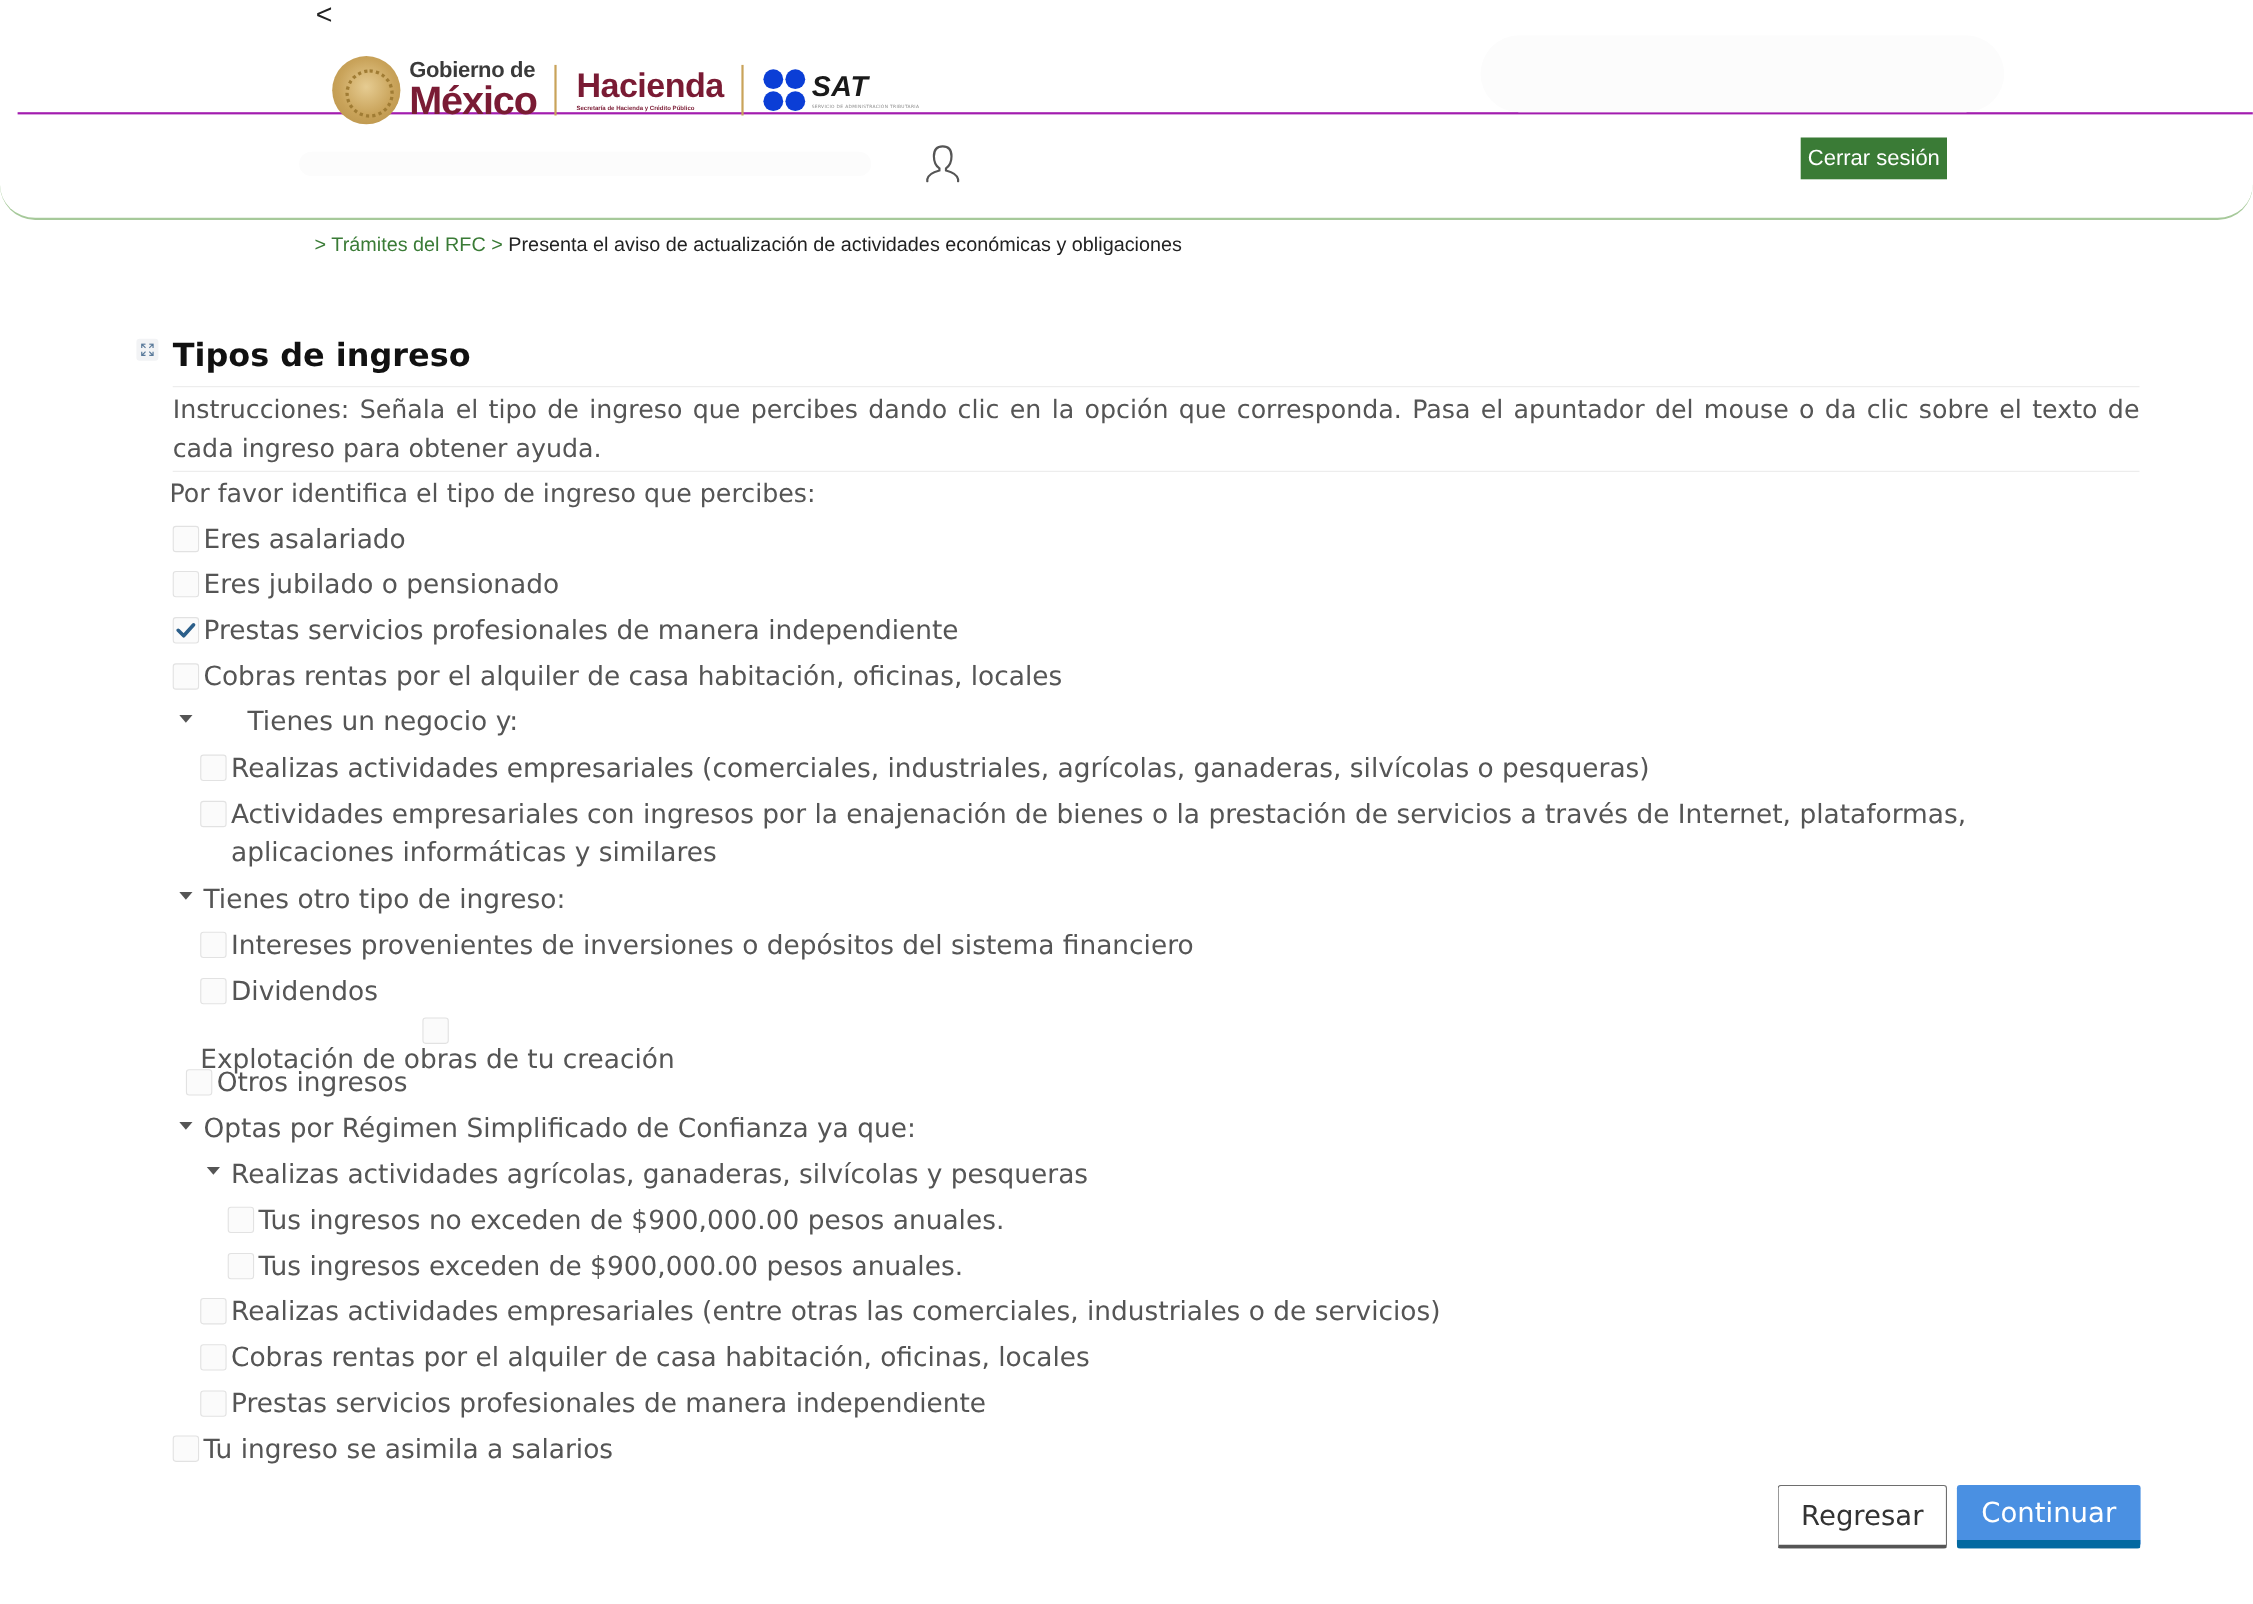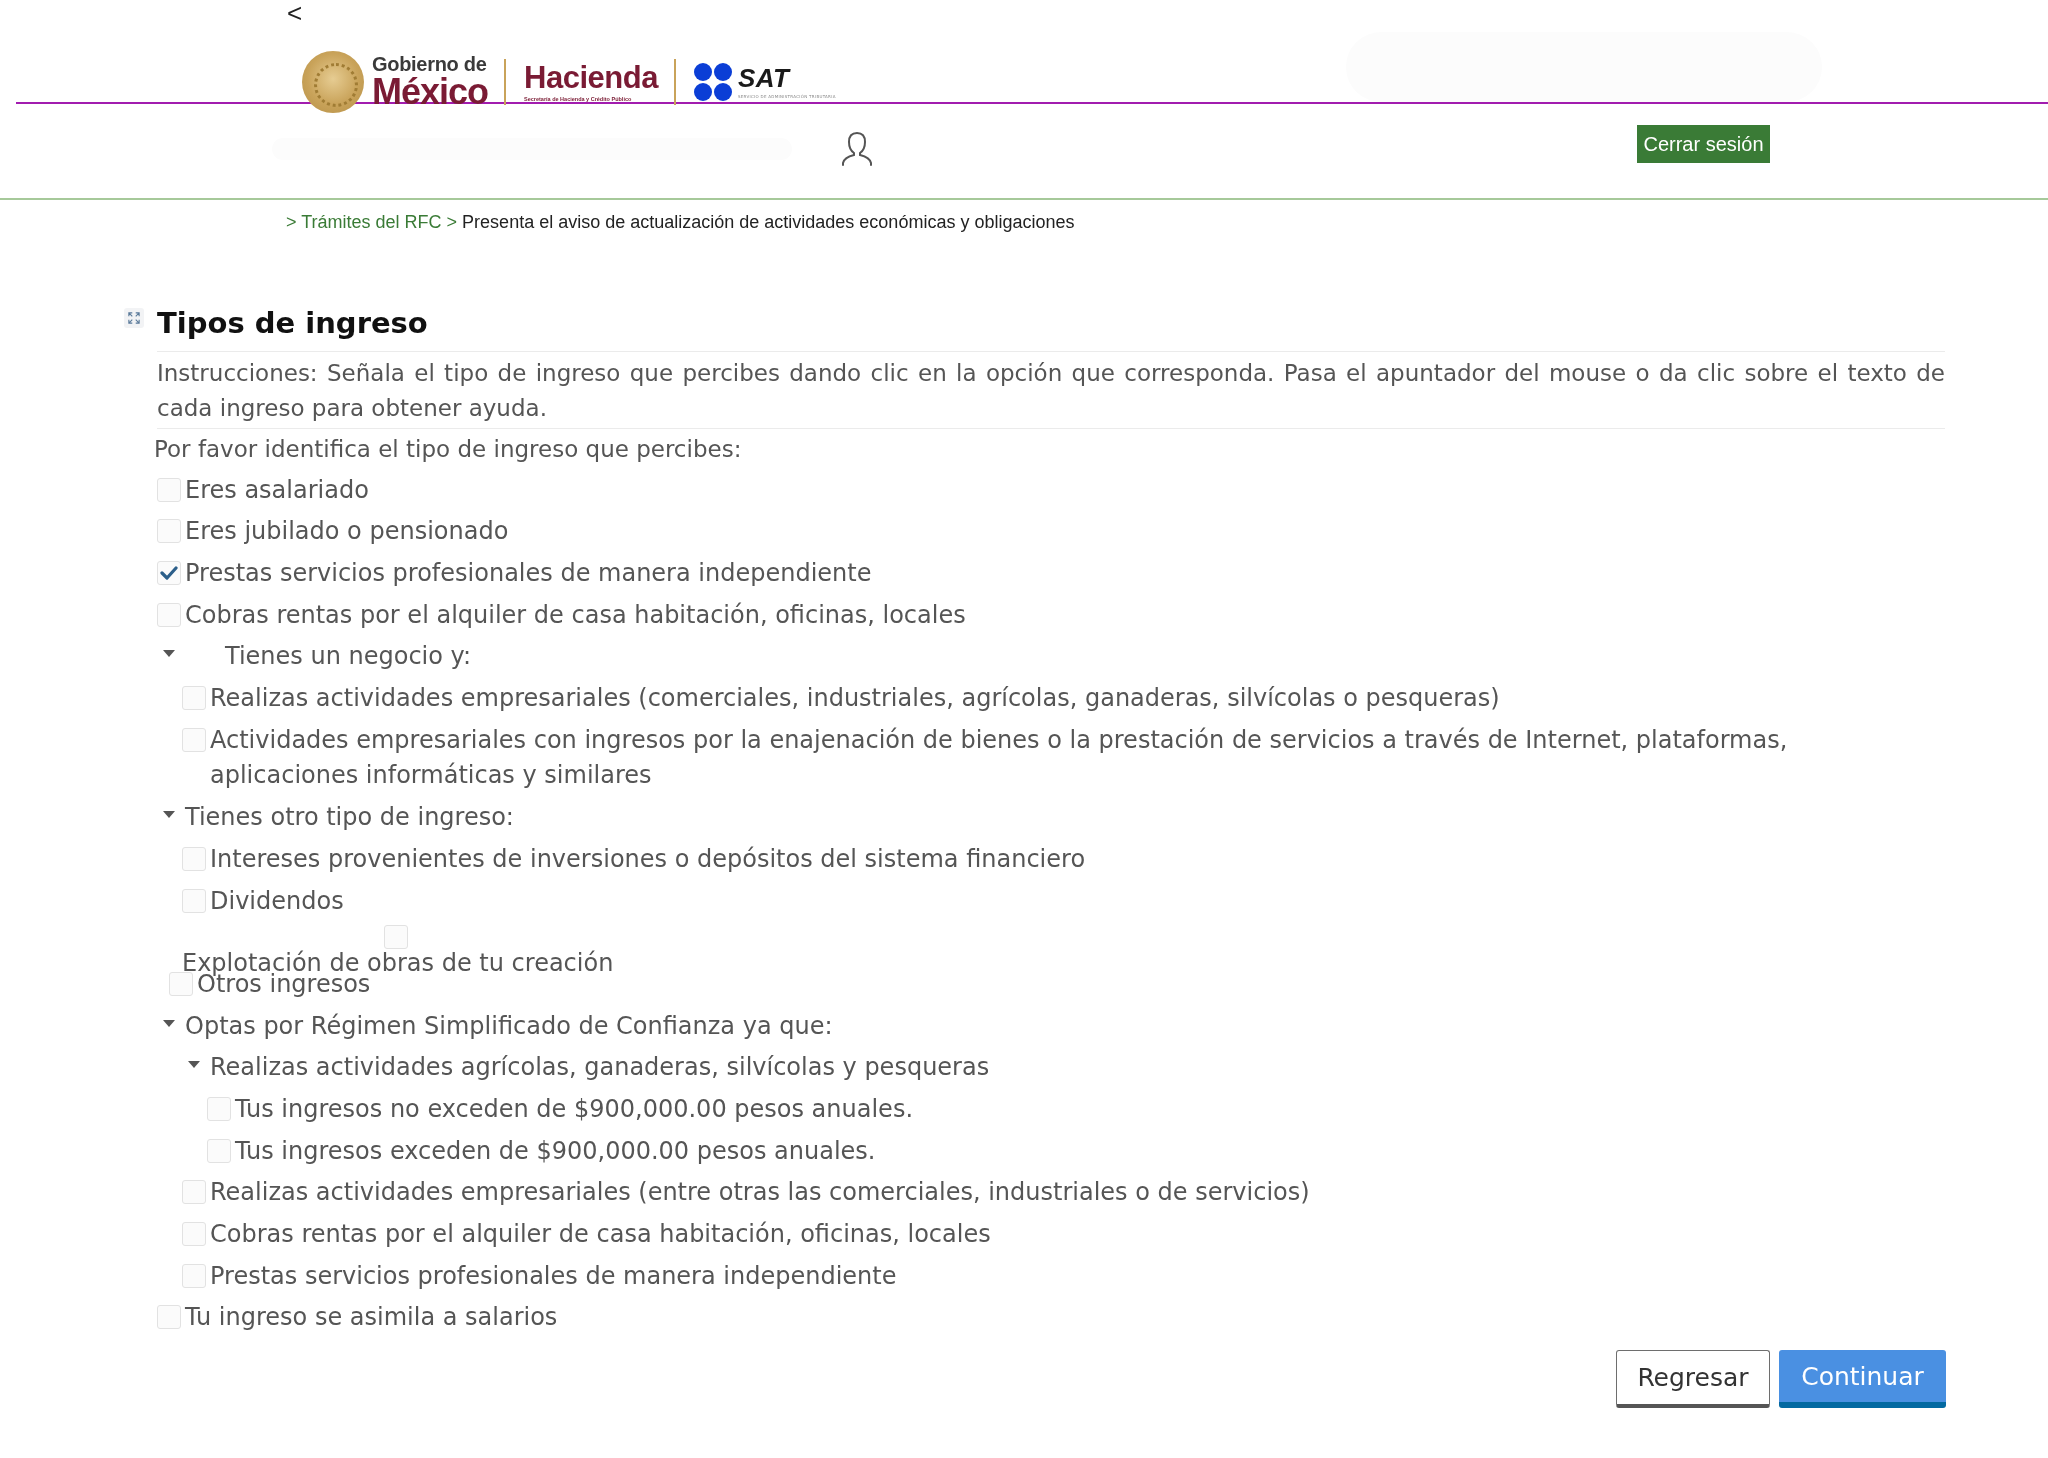--- a/index.html
+++ b/index.html
@@ -22,21 +22,21 @@
     .hac .l2 { font-family: "Liberation Sans", sans-serif; font-weight: bold; font-size: 5.5px; color: #7a1b34; margin-top: 4px; }
     .sat { display: flex; align-items: center; }
     .sat-dots { width: 38px; height: 38px; display: grid; grid-template-columns: 1fr 1fr; gap: 2px; }
     .sat-dots span { width: 18px; height: 18px; border-radius: 50%; background: #0b3ed6; display: block; }
     .sat-text { margin-left: 6px; display: flex; flex-direction: column; line-height: 1; }
     .sat-text .l1 { font-family: "Liberation Sans", sans-serif; font-weight: 900; font-size: 26px; color: #1a1a1a; font-style: italic; letter-spacing: 0.5px; }
     .sat-text .l2 { font-size: 4px; color: #888; margin-top: 4px; letter-spacing: 0.3px; }
     .blurred-pill { position: absolute; left: 1330px; top: 32px; width: 476px; height: 70px; border-radius: 35px; background: #fcfcfc; }
 
     
-    .header-sub { position: absolute; left: 0; top: 104px; width: 2048px; height: 96px; border-bottom: 2px solid #a6c99a; }
+    .header-sub { position: absolute; left: 0; top: 104px; width: 2048px; height: 96px; border-bottom: 2px solid #a6c99a; border-radius: 32px; }
     .blurred-bar { position: absolute; left: 272px; top: 34px; width: 520px; height: 22px; border-radius: 11px; background: #fcfcfc; }
     .user-icon { position: absolute; left: 840px; top: 26px; width: 34px; height: 36px; cursor: pointer; }
     .logout-btn { position: absolute; left: 1637px; top: 21px; width: 133px; height: 38px; background: #3a7b36; color: #ffffff; font-size: 20px; font-family: "Liberation Sans", sans-serif; border: none; display: flex; align-items: center; justify-content: center; cursor: pointer; }
 
     
     .breadcrumb { position: absolute; left: 286px; top: 212px; font-size: 18px; font-family: "Liberation Sans", sans-serif; white-space: nowrap; }
     .breadcrumb .crumb-link { color: #3a7b36; cursor: pointer; }
     .breadcrumb .sep { color: #3a7b36; }
     .breadcrumb .current { color: #222222; }
 
@@ -49,21 +49,21 @@
     .prompt { position: absolute; left: 154px; top: 436px; font-size: 23px; color: #555555; }
 
     .opt { position: absolute; height: 34px; display: flex; align-items: center; font-size: 24px; color: #555555; white-space: nowrap; }
     .opt.wrap { white-space: normal; align-items: flex-start; }
     .cb { width: 24px; height: 24px; border: 1px solid #e2e2e2; border-radius: 3px; background: #fbfbfb; flex: 0 0 24px; margin-right: 4px; display: flex; align-items: center; justify-content: center; cursor: pointer; }
     .cb svg { width: 18px; height: 14px; }
     .caret { width: 24px; flex: 0 0 24px; margin-right: 4px; display: flex; align-items: center; justify-content: center; cursor: pointer; }
     .caret::before { content: ""; border-left: 6px solid transparent; border-right: 6px solid transparent; border-top: 7px solid #555; margin-top: -6px; }
 
     .btn-regresar { position: absolute; left: 1616px; top: 1350px; width: 154px; height: 58px; background: #ffffff; border: 1px solid #6e6e6e; border-bottom: 4px solid #555555; border-radius: 3px; font-size: 25px; color: #333; display: flex; align-items: center; justify-content: center; cursor: pointer; font-family: "DejaVu Sans", sans-serif; }
-    .btn-continuar { position: absolute; left: 1779px; top: 1350px; width: 167px; height: 58px; background: #4a90e2; border: none; border-bottom: 6px solid #0369a1; border-radius: 3px; font-size: 25px; color: #ffffff; display: flex; align-items: center; justify-content: center; cursor: pointer; font-family: "DejaVu Sans", sans-serif; }
+    .btn-continuar { position: absolute; left: 1779px; top: 1350px; width: 167px; height: 58px; background: #4a90e2; border: none; border-bottom: 8px solid #0369a1; border-radius: 3px; font-size: 25px; color: #ffffff; display: flex; align-items: center; justify-content: center; cursor: pointer; font-family: "DejaVu Sans", sans-serif; }
   </style>
 </head>
 <body>
 
 <span class="back-link">&lt;</span>
 
 <div class="header-top">
   <div class="logos">
     <div class="seal"></div>
     <div class="gob">

